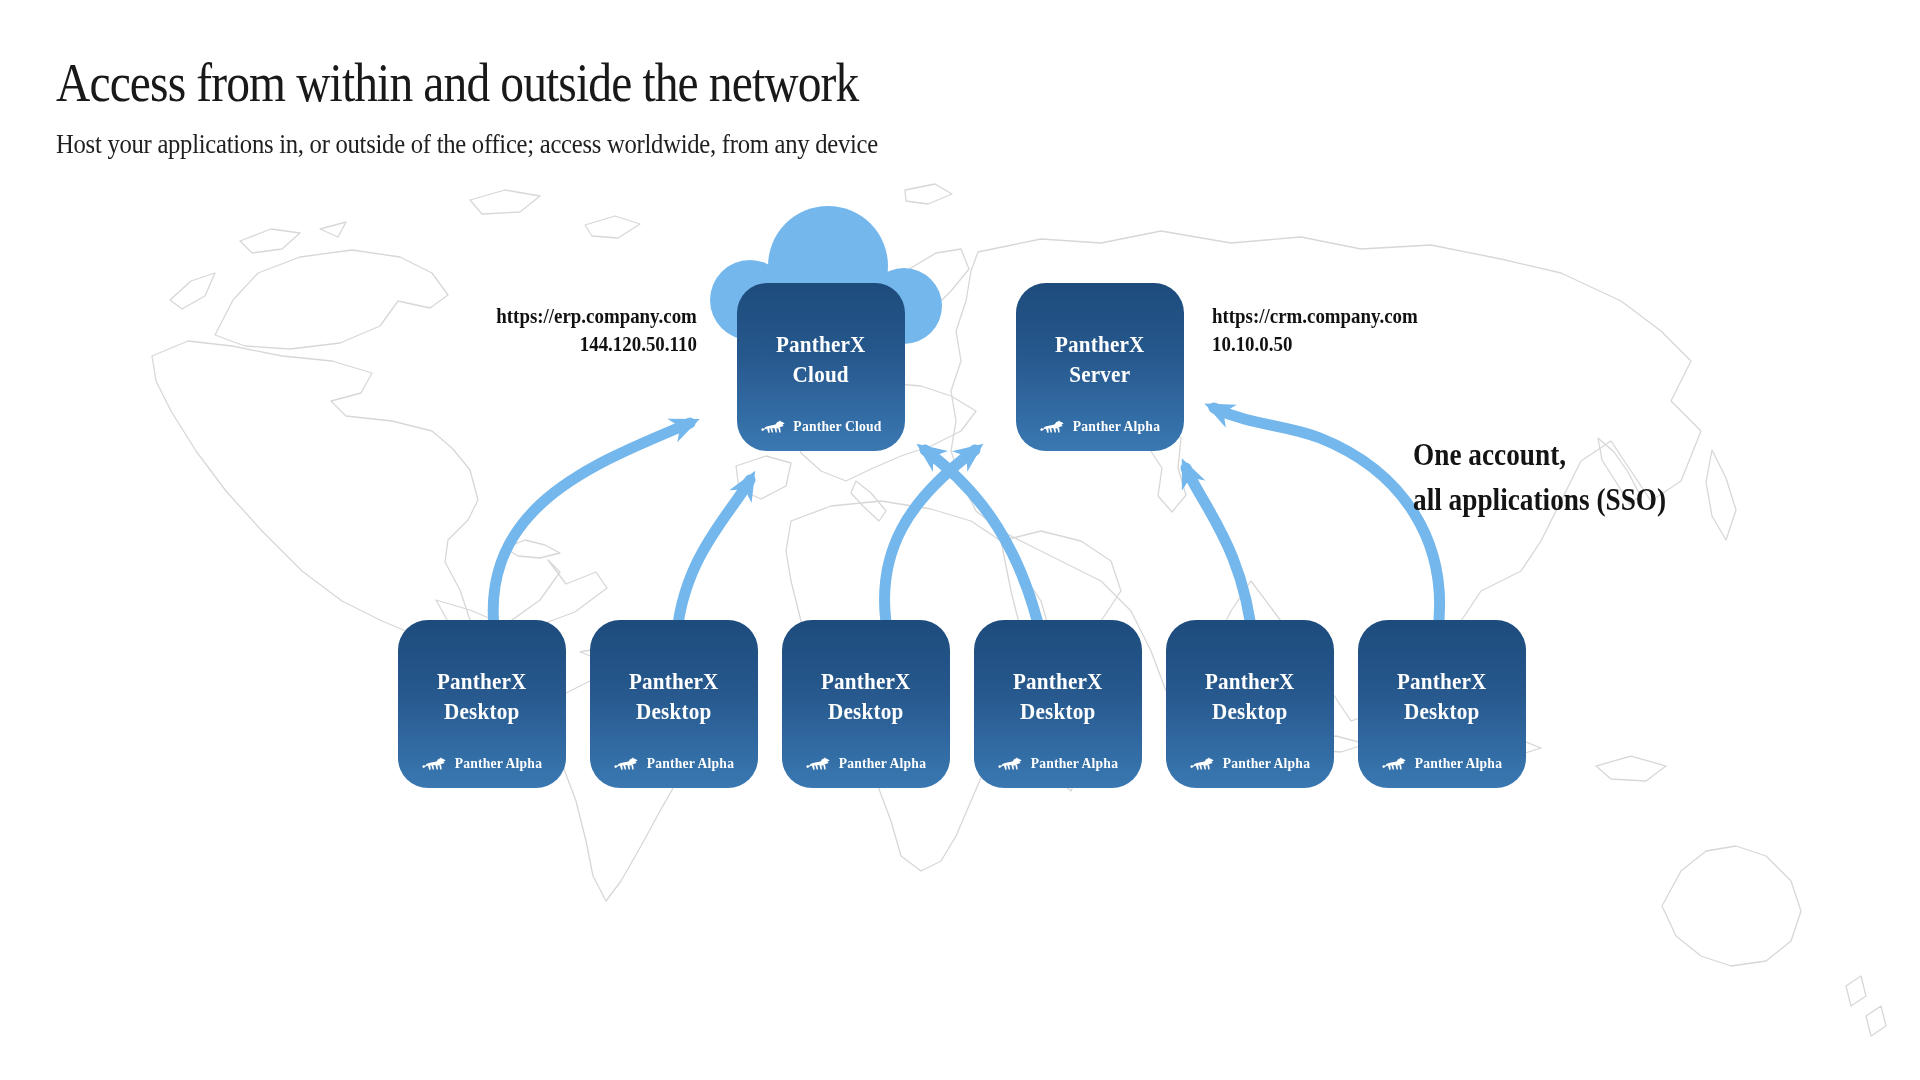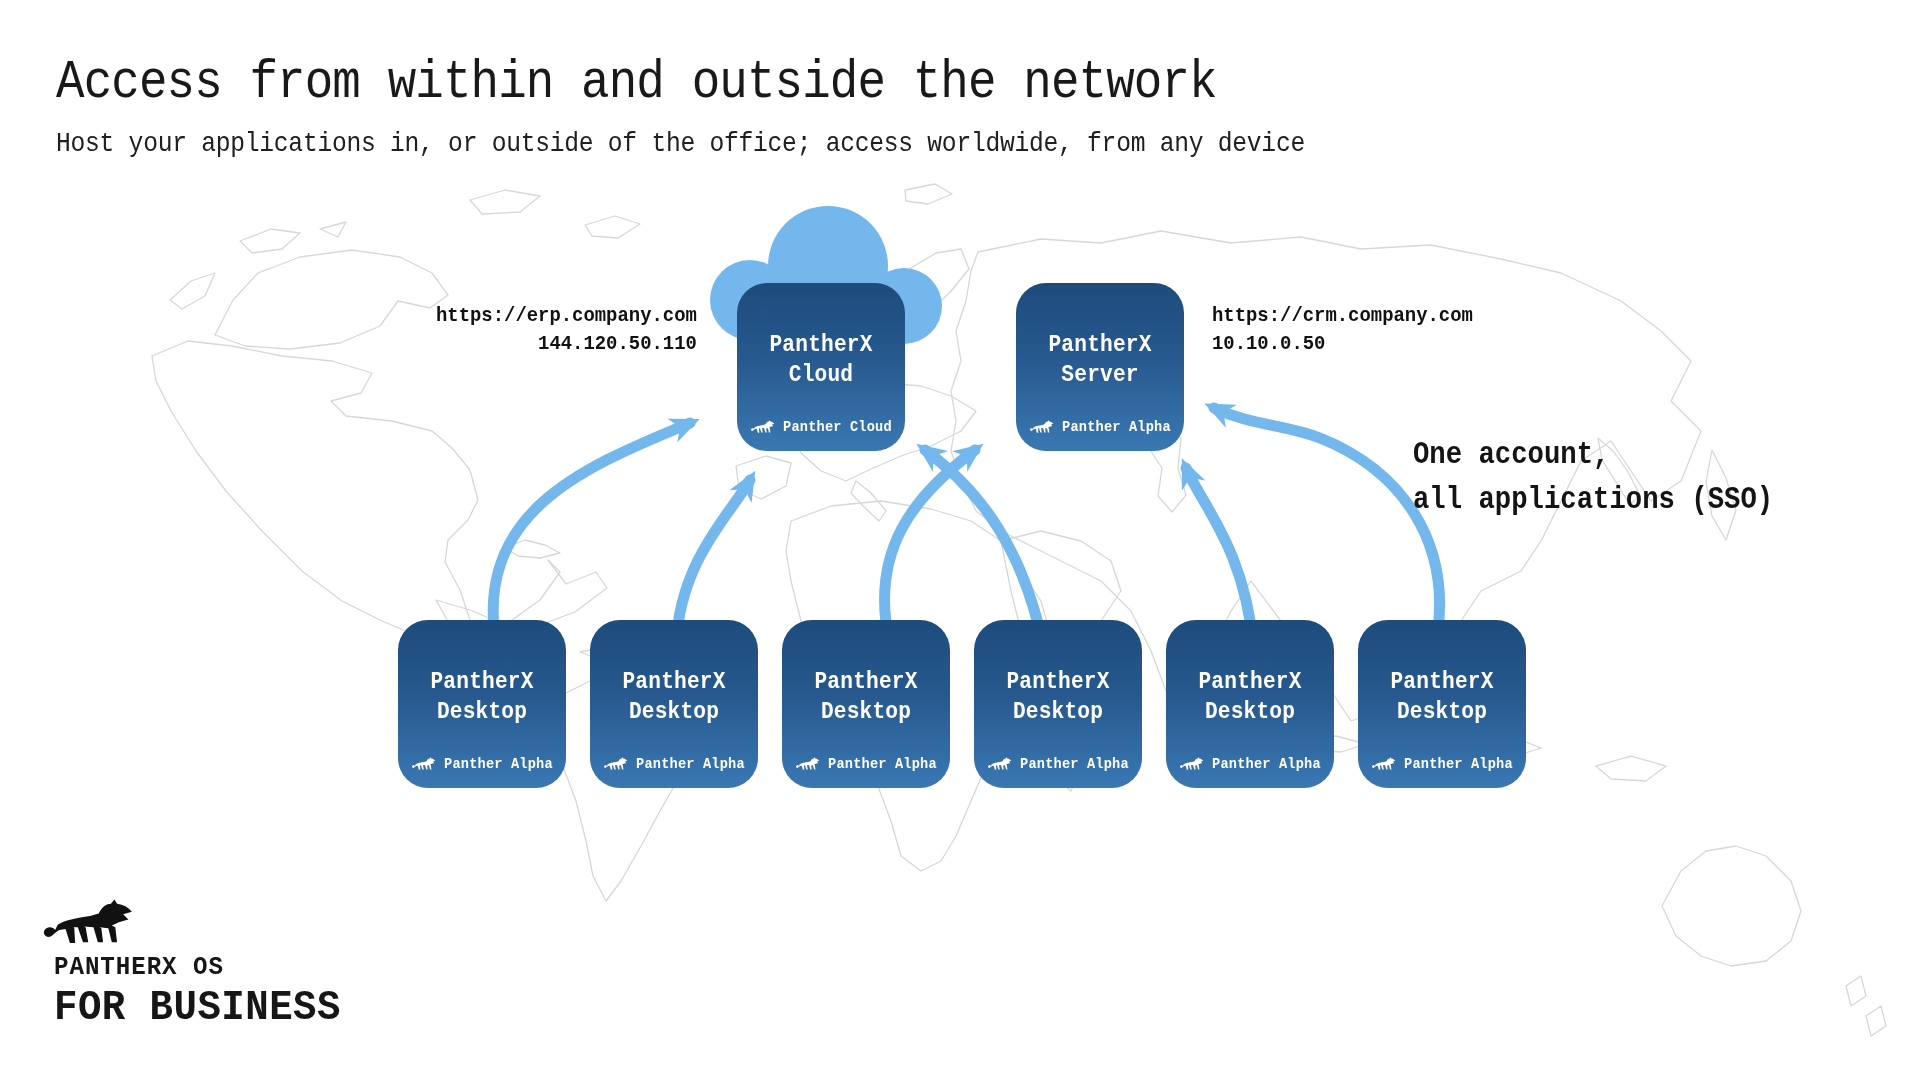--- a/index.html
+++ b/index.html
@@ -1,18 +1,18 @@
 <!DOCTYPE html>
 <html><head>
 <meta charset="utf-8">
 <style>
   html,body{margin:0;padding:0;background:#ffffff;}
   .stage{
     position:relative;width:1920px;height:1080px;overflow:hidden;background:#ffffff;
-    font-family:Liberation Mono, monospace;color:#1c1c1c;
+    font-family:Liberation Serif, serif;color:#1c1c1c;
   }
   svg{display:block;}
   .bg-svg{position:absolute;left:0;top:0;}
 
   
   .page-title{
     position:absolute;left:56px;top:52px;font-size:54px;font-weight:500;
     letter-spacing:-1px;transform:scaleX(.88);transform-origin:left center;white-space:nowrap;color:#191919;
   }
   .page-subtitle{
@@ -253,21 +253,14 @@
   </div>
   <div class="url-block url-crm">
     <div>https://crm.company.com</div>
     <div>10.10.0.50</div>
   </div>
   <div class="sso-note">
     <div>One account,</div>
     <div>all applications (SSO)</div>
   </div>
 
-  <div class="logo">
-    <svg class="logo-panther" viewBox="0 0 110 56">
-      <use href="#panther" fill="#111111"></use>
-    </svg>
-    <div class="logo-line1">PANTHERX OS</div>
-    <div class="logo-line2">FOR BUSINESS</div>
-  </div>
 
 </div>
 
 </body></html>

